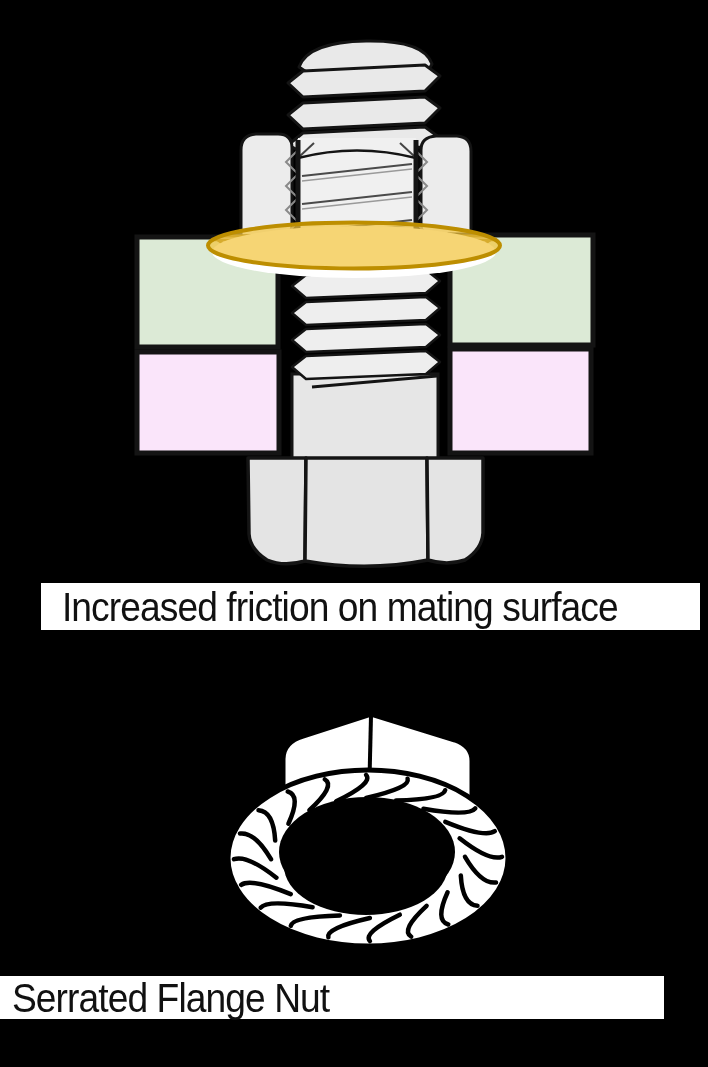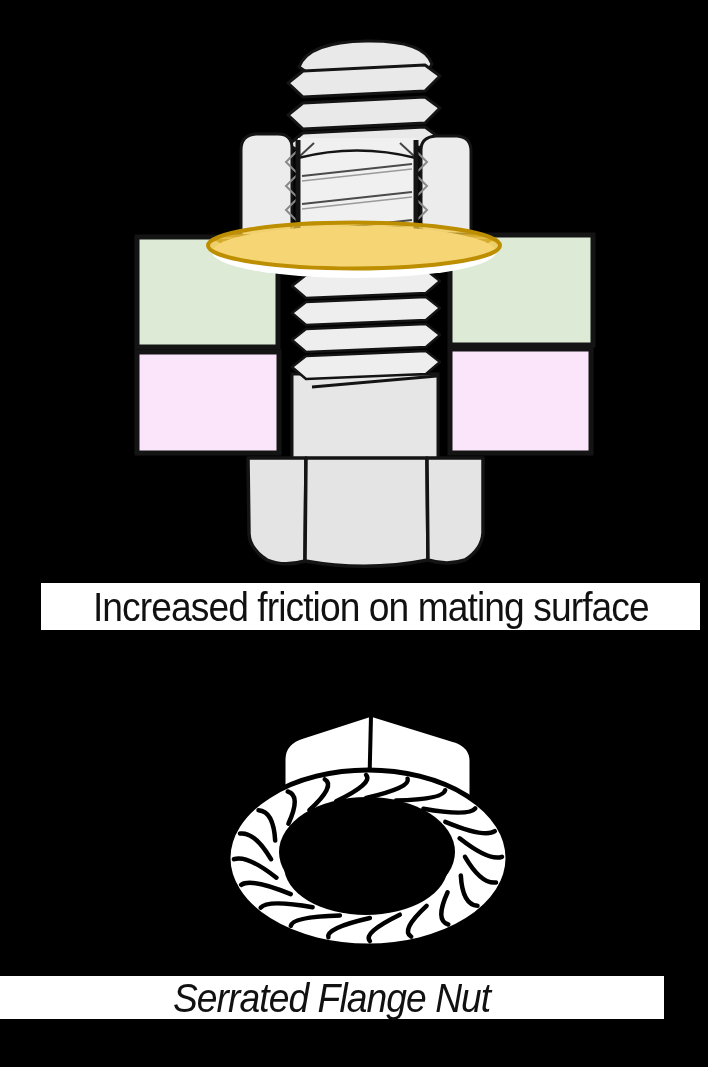--- a/index.html
+++ b/index.html
@@ -1,24 +1,24 @@
 <!DOCTYPE html>
 <html><head>
 <meta charset="utf-8">
 <style>
   html,body{margin:0;padding:0;background:#000;}
   body{width:708px;height:1067px;position:relative;overflow:hidden;
        font-family:"Liberation Sans", sans-serif;}
   .stage{position:absolute;left:0;top:0;width:708px;height:1067px;}
   svg{display:block;}
-  .banner{position:absolute;background:#fff;display:flex;align-items:center;justify-content:center;}
+  .banner{position:absolute;background:#fff;display:flex;align-items:center;}
   .banner .cap{color:#111;font-size:40px;font-weight:400;letter-spacing:-1px;
                transform:scaleX(0.93);white-space:nowrap;line-height:1;}
   #banner-top{left:41px;top:583px;width:659px;height:47px;}
-  #banner-bottom{left:0px;top:976px;width:664px;height:43px;font-style:italic;}
+  #banner-bottom{left:0px;top:976px;width:664px;height:43px;}
 </style>
 </head>
 <body>
 
 <div class="stage">
 <svg width="708" height="1067" viewBox="0 0 708 1067">
 
   <g>
 
     <g stroke="#141414" stroke-width="3" stroke-linejoin="round" fill="#e9e9e9">

